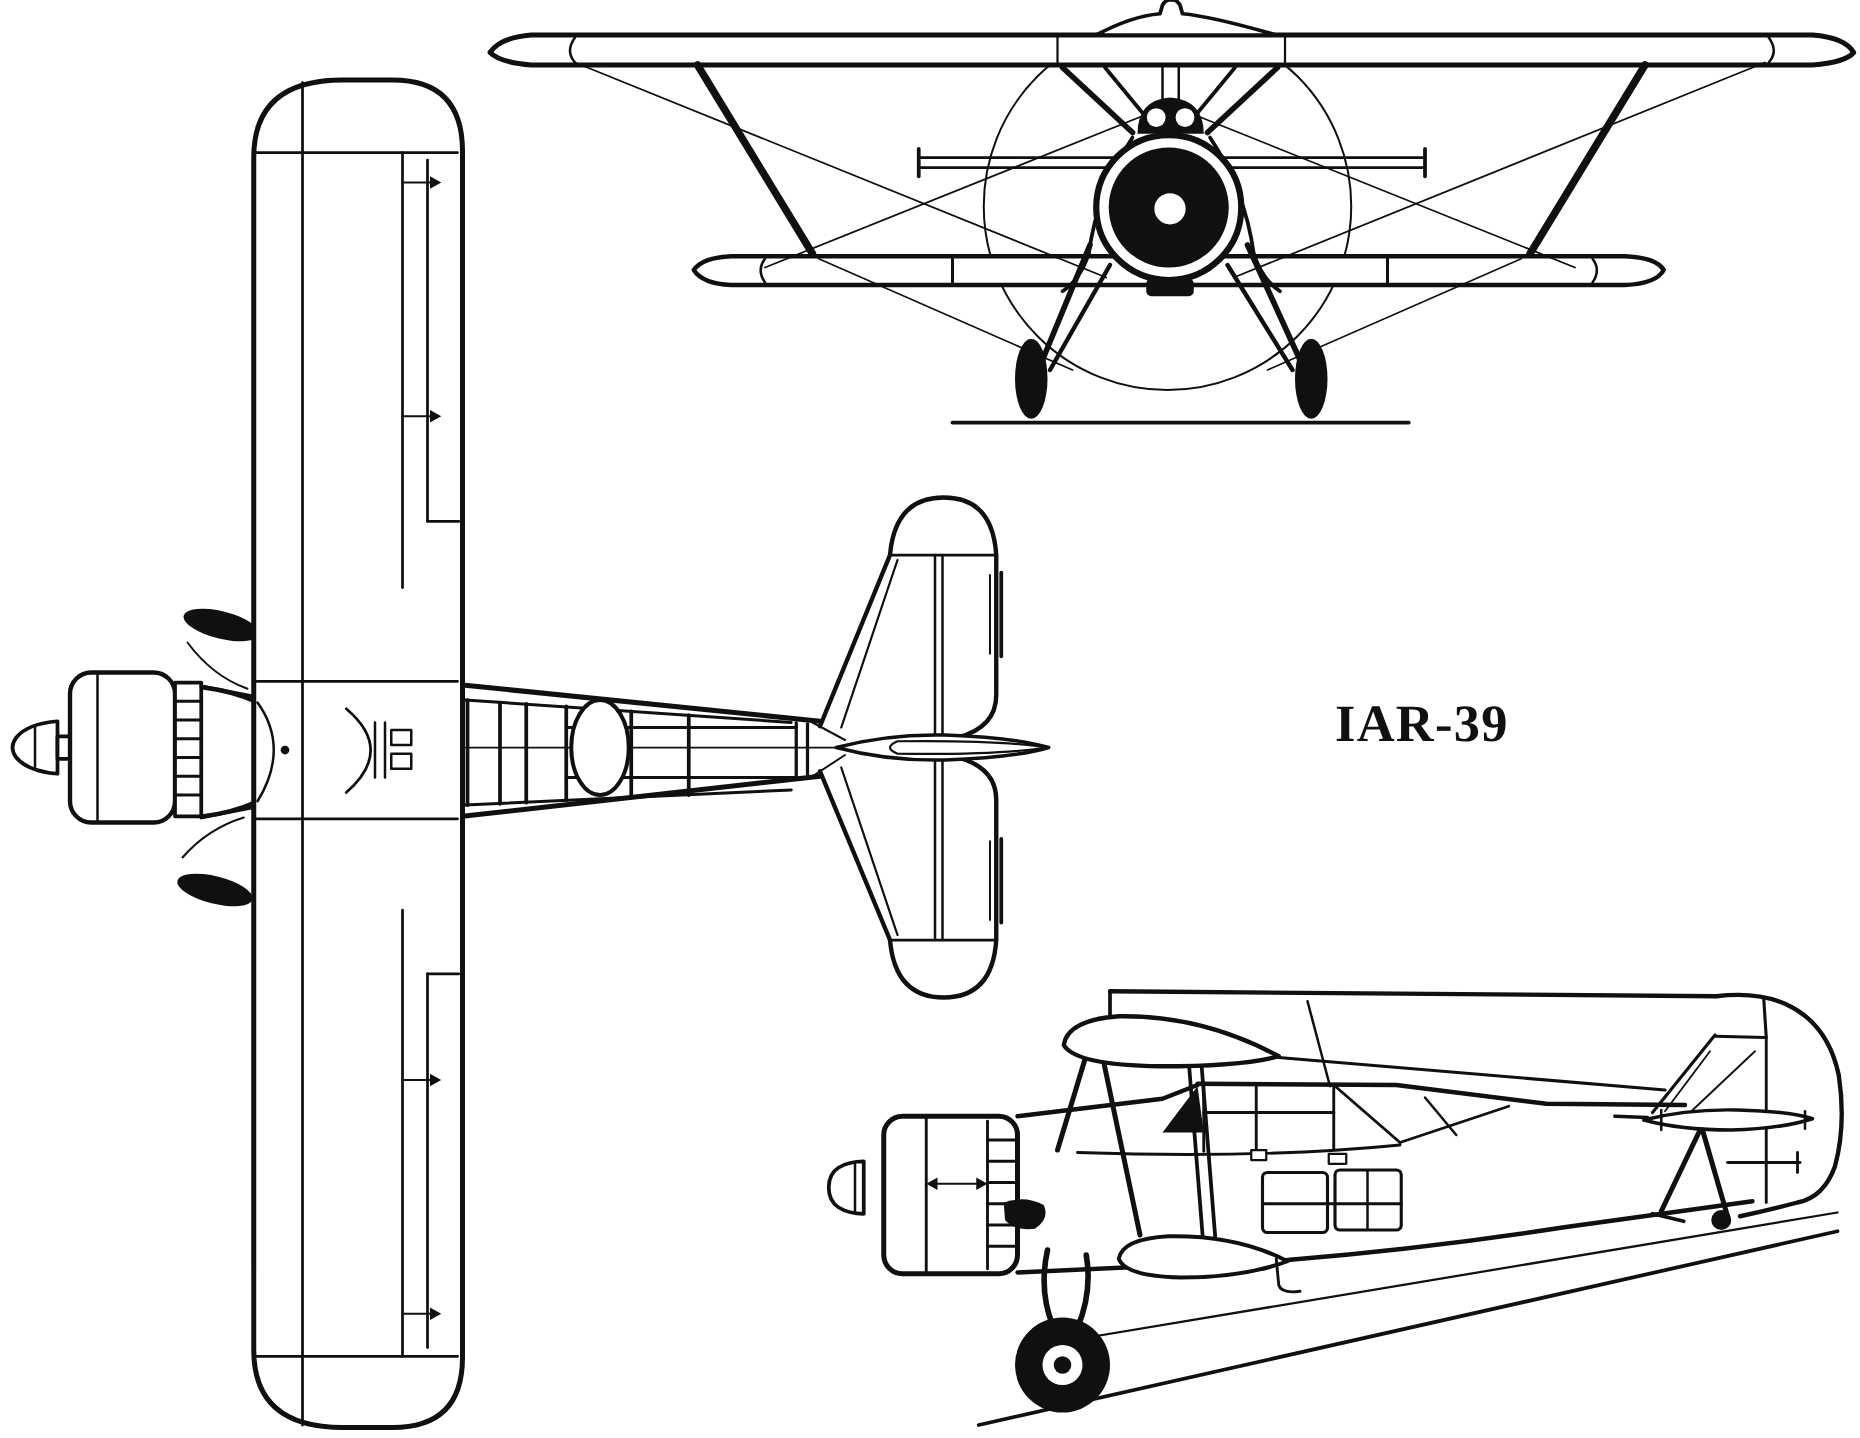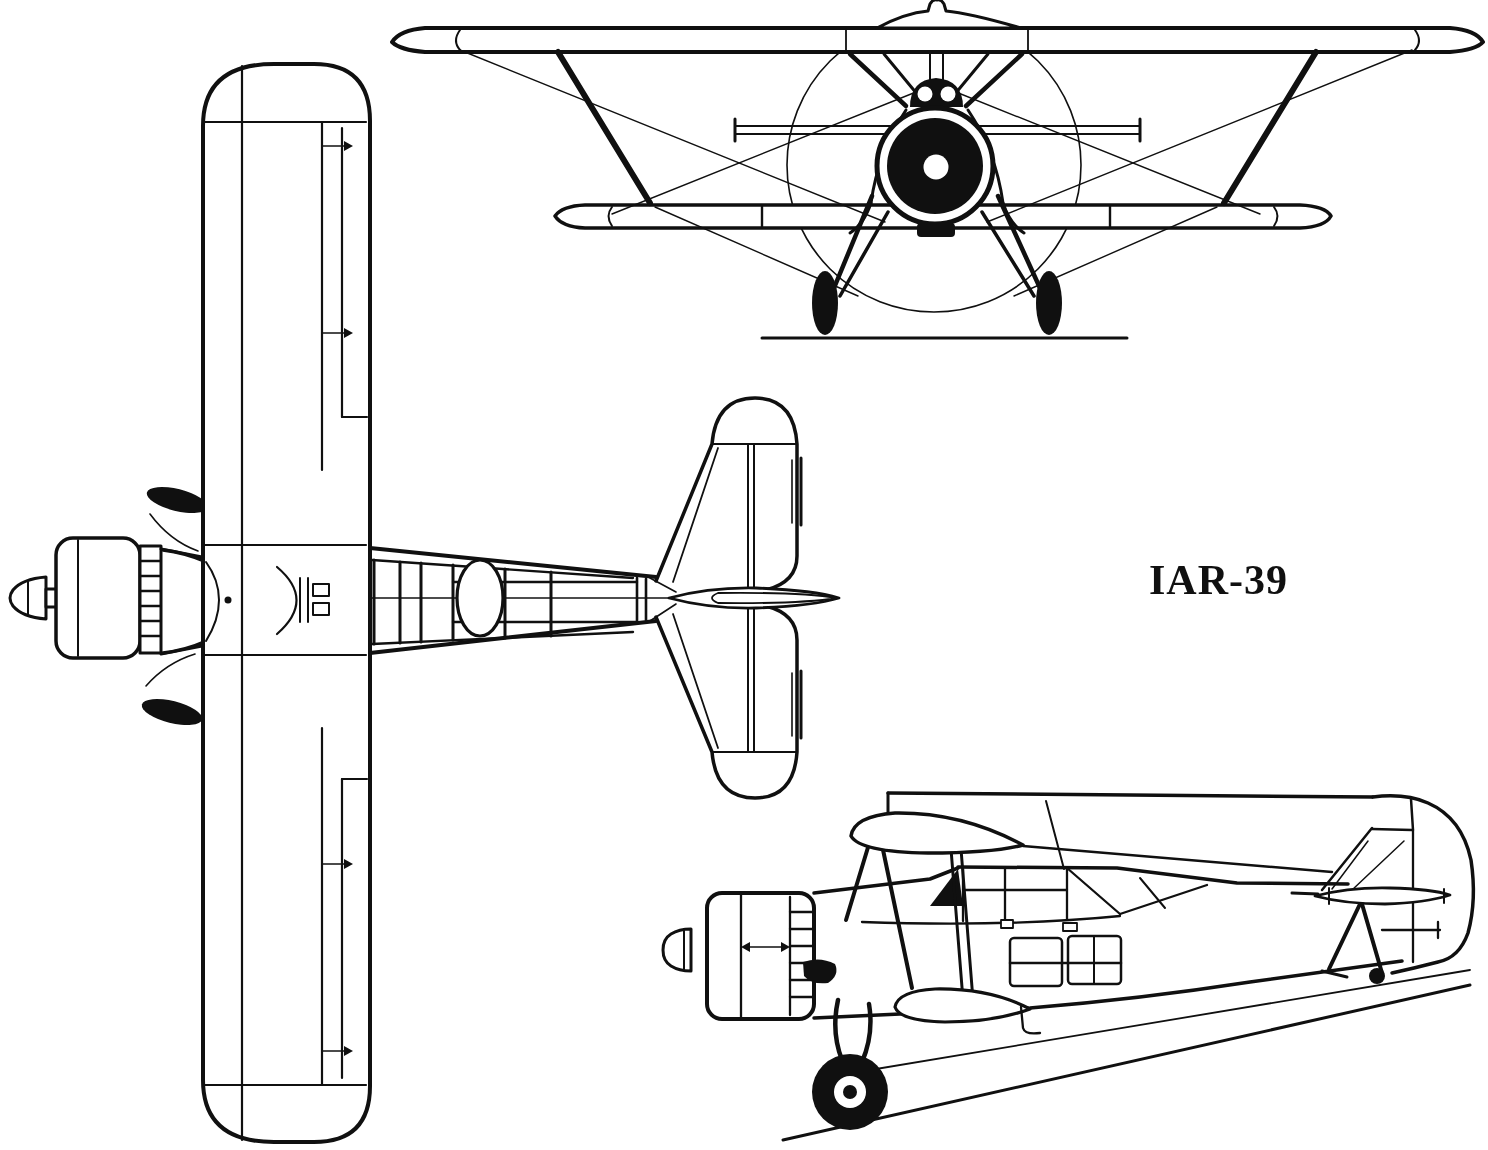--- a/index.html
+++ b/index.html
@@ -1,21 +1,20 @@
 <!DOCTYPE html>
 <html style="--ink: #101010; --paper: #ffffff;"><head>
 <meta charset="utf-8">
 <style>
   :root { --ink:#101010; --paper:#ffffff; }
   html,body { margin:0; padding:0; background:var(--paper); }
   #stage {
     position:relative; width:1488px; height:1150px;
     background:var(--paper); overflow:hidden;
     font-family:"Liberation Serif", serif;
-    text-align:right;
   }
   svg { position:absolute; left:0; top:0; }
   svg * { stroke-linecap:round; stroke-linejoin:round; }
   .s  { stroke:var(--ink); fill:none; }
   .sw { stroke:var(--ink); fill:var(--paper); }
   .fk { fill:var(--ink); stroke:none; }
   #designation {
     position:absolute; left:1068px; top:556px; width:220px;
     color:var(--ink); font-size:42px; font-weight:bold;
     letter-spacing:1px; font-family:"Liberation Serif", serif;

